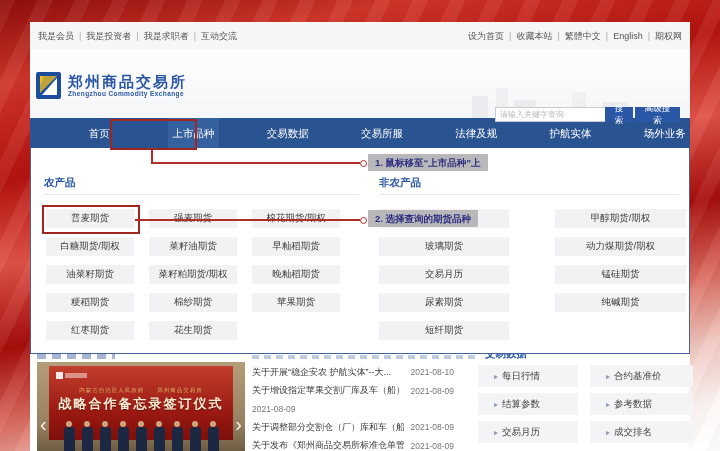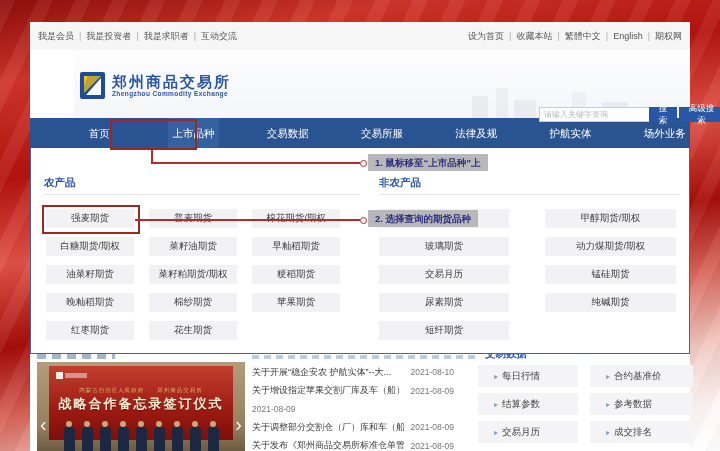--- a/index.html
+++ b/index.html
@@ -15,21 +15,21 @@
       clip-path:polygon(50% 0,78% 45%,100% 100%,0 100%,22% 45%);}
   
   .panel{position:absolute;left:30px;right:30px;top:22px;bottom:0;background:#fff;}
   
   .topbar{height:28px;background:#f6f6f7;display:flex;align-items:center;
           justify-content:space-between;padding:0 8px;font-size:9px;color:#555;}
   .linkrow{display:flex;align-items:center;}
   .linkrow span.lnk{cursor:pointer;white-space:nowrap;}
   .linkrow span.lnk + span.lnk::before{content:"|";margin:0 5px;color:#aaa;}
   
-  .header{height:68px;background:linear-gradient(180deg,#fdfdfe,#f5f6f8);position:relative;margin-left:44px;}
+  .header{height:68px;background:linear-gradient(180deg,#fdfdfe,#f5f6f8);position:relative;}
   .skyline{position:absolute;right:38px;bottom:0;width:200px;height:36px;opacity:.35;pointer-events:none;
       background:
         linear-gradient(#d3d7dd,#d3d7dd) 20px 14px/16px 22px no-repeat,
         linear-gradient(#dcdfe4,#dcdfe4) 44px 6px/12px 30px no-repeat,
         linear-gradient(#d3d7dd,#d3d7dd) 62px 18px/22px 18px no-repeat,
         linear-gradient(#e0e3e7,#e0e3e7) 120px 10px/14px 26px no-repeat,
         linear-gradient(#d3d7dd,#d3d7dd) 150px 20px/26px 16px no-repeat;}
   .brand{position:absolute;left:6px;top:22px;display:flex;gap:7px;align-items:center;}
   .logo-mark{width:25px;height:27px;flex:none;}
   .brand-text .cn{font-size:15px;font-weight:bold;color:#2a57a5;letter-spacing:2px;line-height:16px;}
@@ -51,21 +51,21 @@
           border:2px solid #9e2722;z-index:40;pointer-events:none;}
   
   .dropdown{position:absolute;left:0;right:0;top:126px;height:206px;background:#fff;
             border:1px solid #44609f;border-top:none;box-sizing:border-box;z-index:20;}
   .sec-head{position:absolute;top:24px;height:22px;border-bottom:1px solid #e6e6ea;
             font-size:10.5px;font-weight:bold;color:#2a57a5;line-height:20px;}
   .sec-head.agri{left:13px;width:315px;}
   .sec-head.nonagri{left:348px;width:300px;}
   .grid{position:absolute;display:grid;}
   .grid.agri{left:15px;top:61px;grid-template-columns:repeat(3,88px);gap:9px 15px;}
-  .grid.nonagri{left:348px;top:61px;grid-template-columns:130px 131px;gap:9px 36px;}
+  .grid.nonagri{left:348px;top:61px;grid-template-columns:130px 131px;gap:9px 46px;}
   .pbtn{height:19px;background:#f2f2f4;border:none;font-size:9.5px;color:#3c3c3c;
         display:flex;align-items:center;justify-content:center;cursor:pointer;
         font-family:inherit;white-space:nowrap;}
   .wheatbox{position:absolute;left:11px;top:57px;width:94px;height:25px;
             border:2px solid #9e2722;z-index:25;pointer-events:none;}
   
   .vline{position:absolute;left:121px;top:126px;width:2px;height:16px;background:#b02e28;z-index:30;}
   .hline1{position:absolute;left:121px;top:140px;width:209px;height:2px;background:#b02e28;z-index:30;}
   .hline2{position:absolute;left:105px;top:197px;width:225px;height:2px;background:#b02e28;z-index:30;}
   .dotend{position:absolute;width:5px;height:5px;border:1.5px solid #b02e28;border-radius:50%;
@@ -173,30 +173,30 @@
       <div class="nav-item">护航实体</div>
       <div class="nav-item">场外业务</div>
     </div>
     <div class="navbox"></div>
 
     <div class="dropdown">
       <div class="sec-head agri">农产品</div>
       <div class="sec-head nonagri">非农产品</div>
 
       <div class="grid agri">
+        <button class="pbtn">普麦期货</button>
         <button class="pbtn">强麦期货</button>
-        <button class="pbtn">普麦期货</button>
         <button class="pbtn">棉花期货/期权</button>
         <button class="pbtn">白糖期货/期权</button>
         <button class="pbtn">菜籽油期货</button>
         <button class="pbtn">早籼稻期货</button>
         <button class="pbtn">油菜籽期货</button>
         <button class="pbtn">菜籽粕期货/期权</button>
+        <button class="pbtn">晚籼稻期货</button>
         <button class="pbtn">粳稻期货</button>
-        <button class="pbtn">晚籼稻期货</button>
         <button class="pbtn">棉纱期货</button>
         <button class="pbtn">苹果期货</button>
         <button class="pbtn">红枣期货</button>
         <button class="pbtn">花生期货</button>
       </div>
 
       <div class="grid nonagri">
         <button class="pbtn"></button>
         <button class="pbtn">甲醇期货/期权</button>
         <button class="pbtn">玻璃期货</button>

